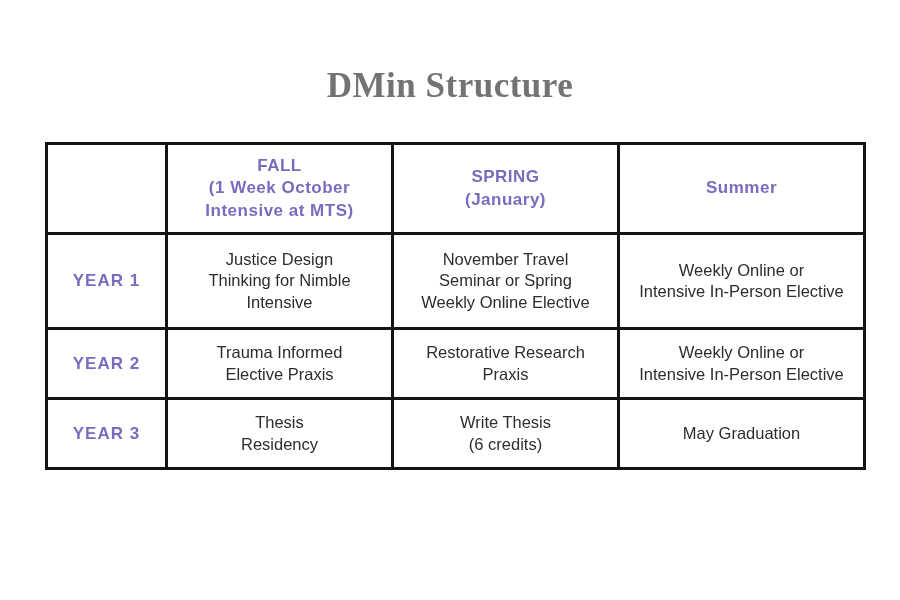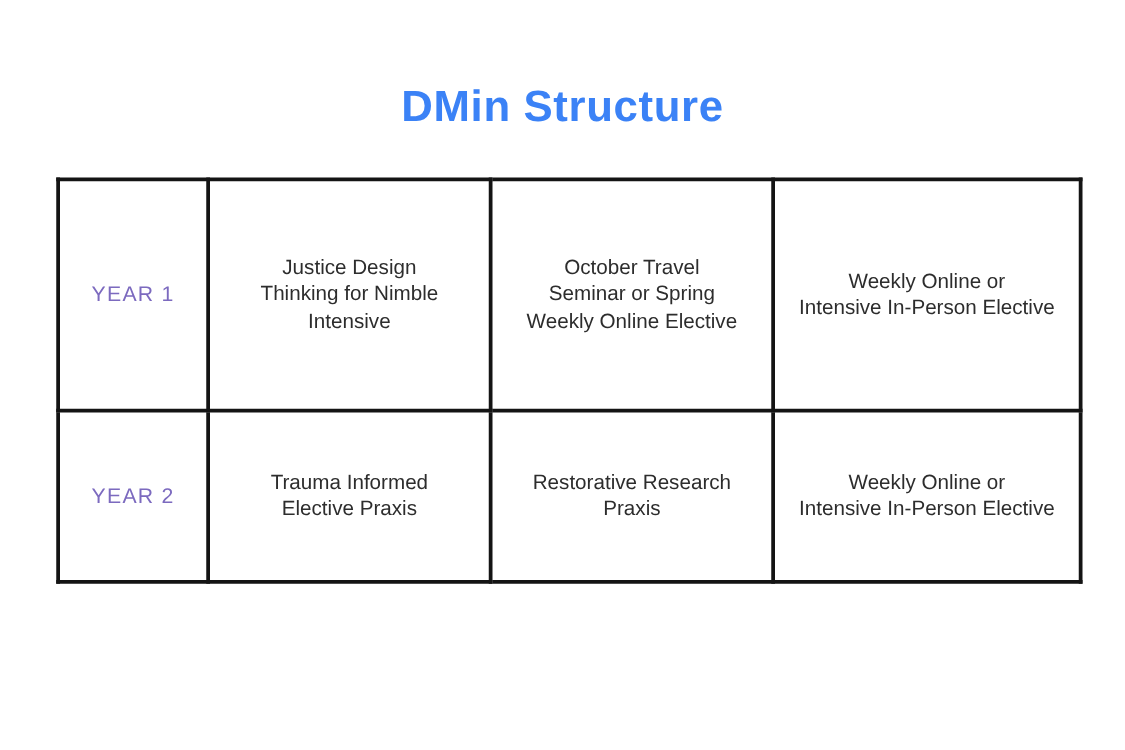--- a/index.html
+++ b/index.html
@@ -16,21 +16,22 @@
   }
   .page-title {
     position: absolute;
     top: 66px;
     left: 0;
     width: 100%;
     text-align: center;
     font-size: 35px;
     font-weight: 700;
     letter-spacing: 0.5px;
-    color: #3b82f6;
+    color: #737373;
+    font-family: Liberation Serif, serif;
   }
   table.structure {
     position: absolute;
     left: 45px;
     top: 142px;
     width: 818px;
     height: 325px;
     border-collapse: collapse;
     table-layout: fixed;
     background: #ffffff;
@@ -53,21 +54,21 @@
   tr.row-year-3   { height: 70px; }
   .season-header {
     color: #7c6abf;
     font-weight: 700;
     font-size: 17px;
     letter-spacing: 0.5px;
     line-height: 1.32;
   }
   .year-label {
     color: #7c6abf;
-    font-weight: 400;
+    font-weight: 700;
     font-size: 17px;
     letter-spacing: 1px;
   }
   .course-cell {
     color: #2d2d2d;
     font-size: 16.5px;
     line-height: 1.3;
     font-weight: 400;
   }
 </style>
@@ -77,34 +78,51 @@
 <div class="page-title">DMin Structure</div>
 
 <table class="structure">
   <colgroup>
     <col class="col-year">
     <col class="col-fall">
     <col class="col-spring">
     <col class="col-summer">
   </colgroup>
   <tbody>
+    <tr class="header-row">
+      <td class="season-header"></td>
+      <td class="season-header">FALL
+(1 Week October
+Intensive at MTS)</td>
+      <td class="season-header">SPRING
+(January)</td>
+      <td class="season-header">Summer</td>
+    </tr>
     <tr class="row-year-1">
       <td class="year-label">YEAR 1</td>
       <td class="course-cell">Justice Design
 Thinking for Nimble
 Intensive</td>
-      <td class="course-cell">October Travel
+      <td class="course-cell">November Travel
 Seminar or Spring
 Weekly Online Elective</td>
       <td class="course-cell">Weekly Online or
 Intensive In-Person Elective</td>
     </tr>
     <tr class="row-year-2">
       <td class="year-label">YEAR 2</td>
       <td class="course-cell">Trauma Informed
 Elective Praxis</td>
       <td class="course-cell">Restorative Research
 Praxis</td>
       <td class="course-cell">Weekly Online or
 Intensive In-Person Elective</td>
     </tr>
+    <tr class="row-year-3">
+      <td class="year-label">YEAR 3</td>
+      <td class="course-cell">Thesis
+Residency</td>
+      <td class="course-cell">Write Thesis
+(6 credits)</td>
+      <td class="course-cell">May Graduation</td>
+    </tr>
   </tbody>
 </table>
 
 </body></html>

